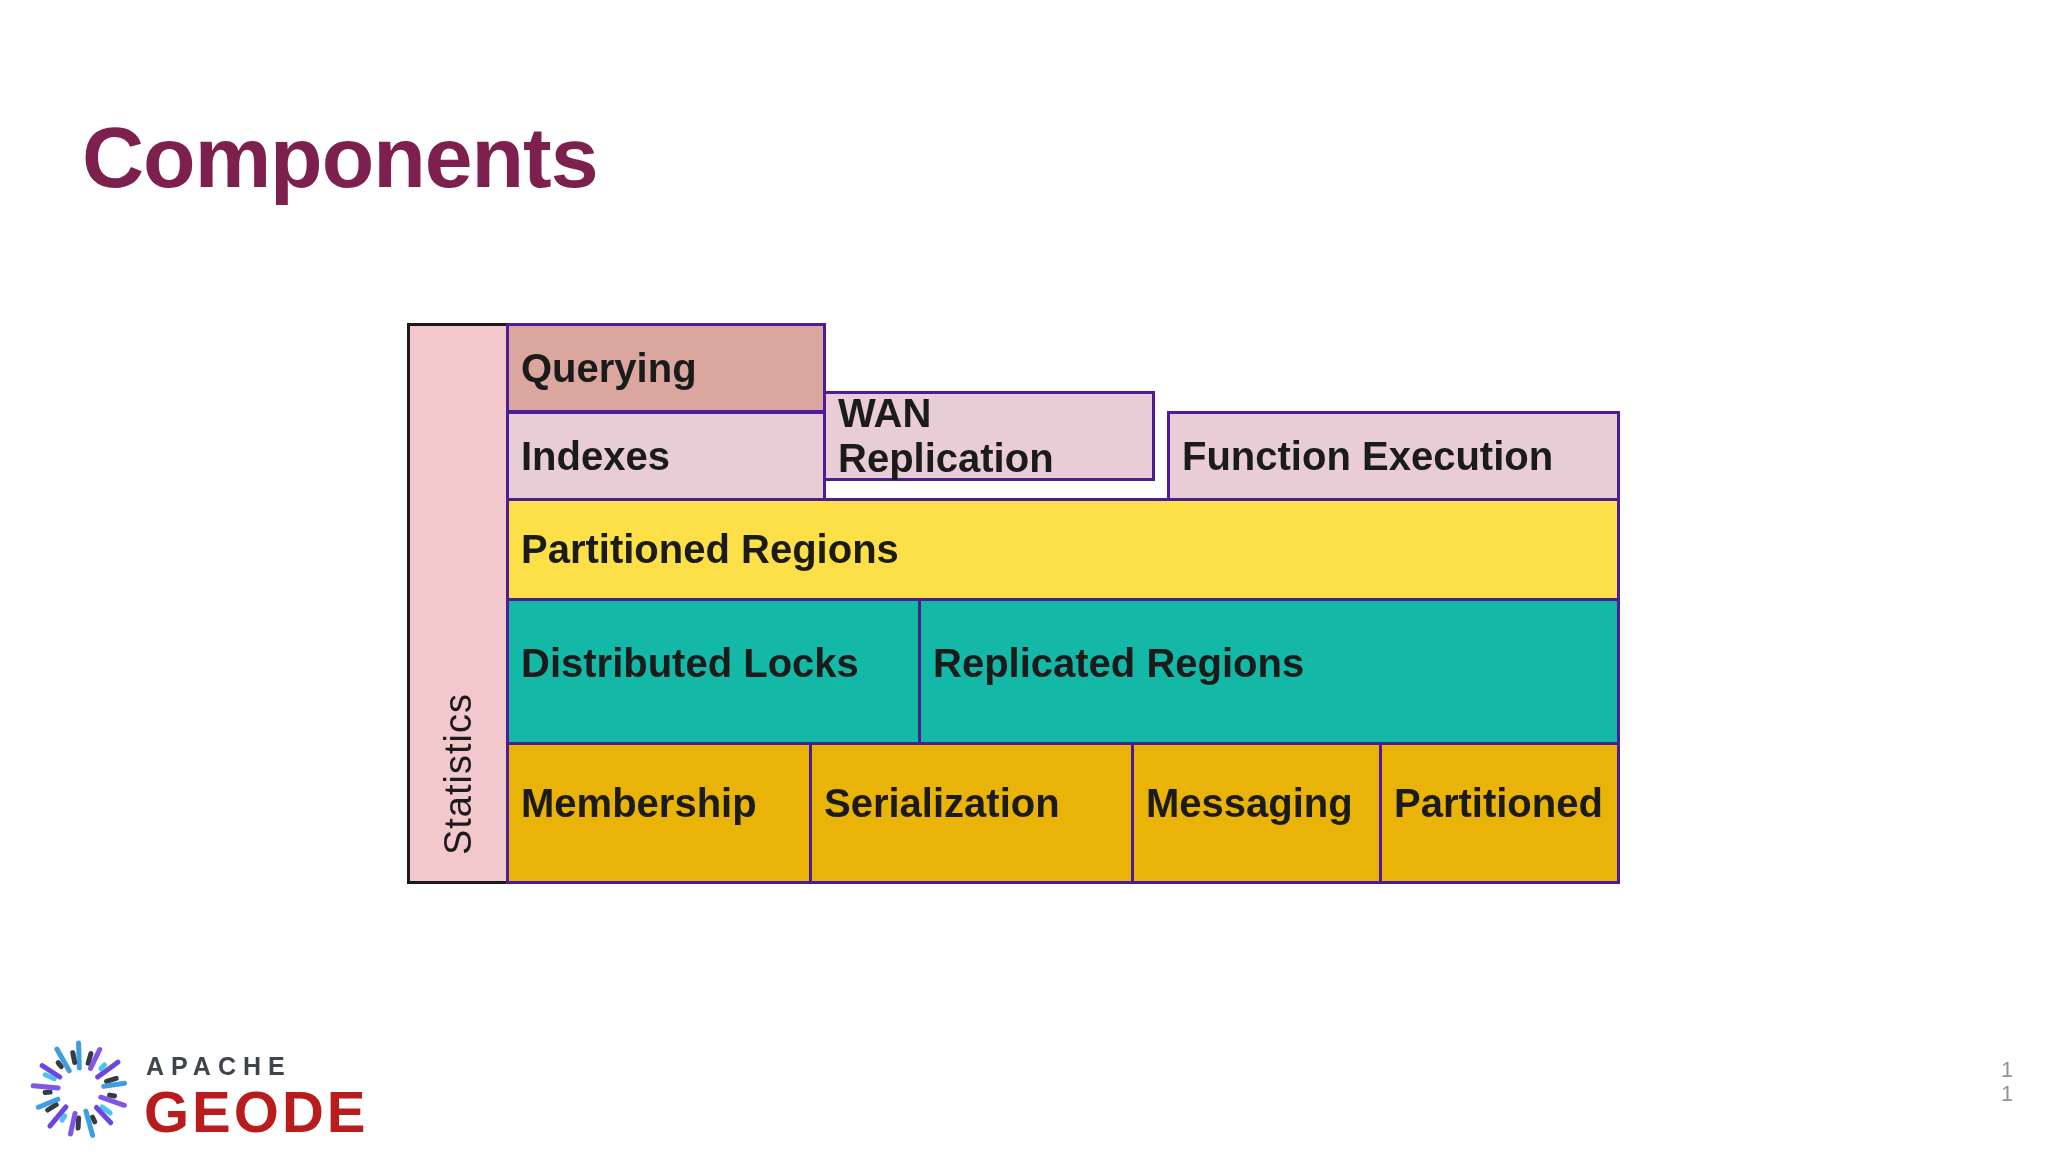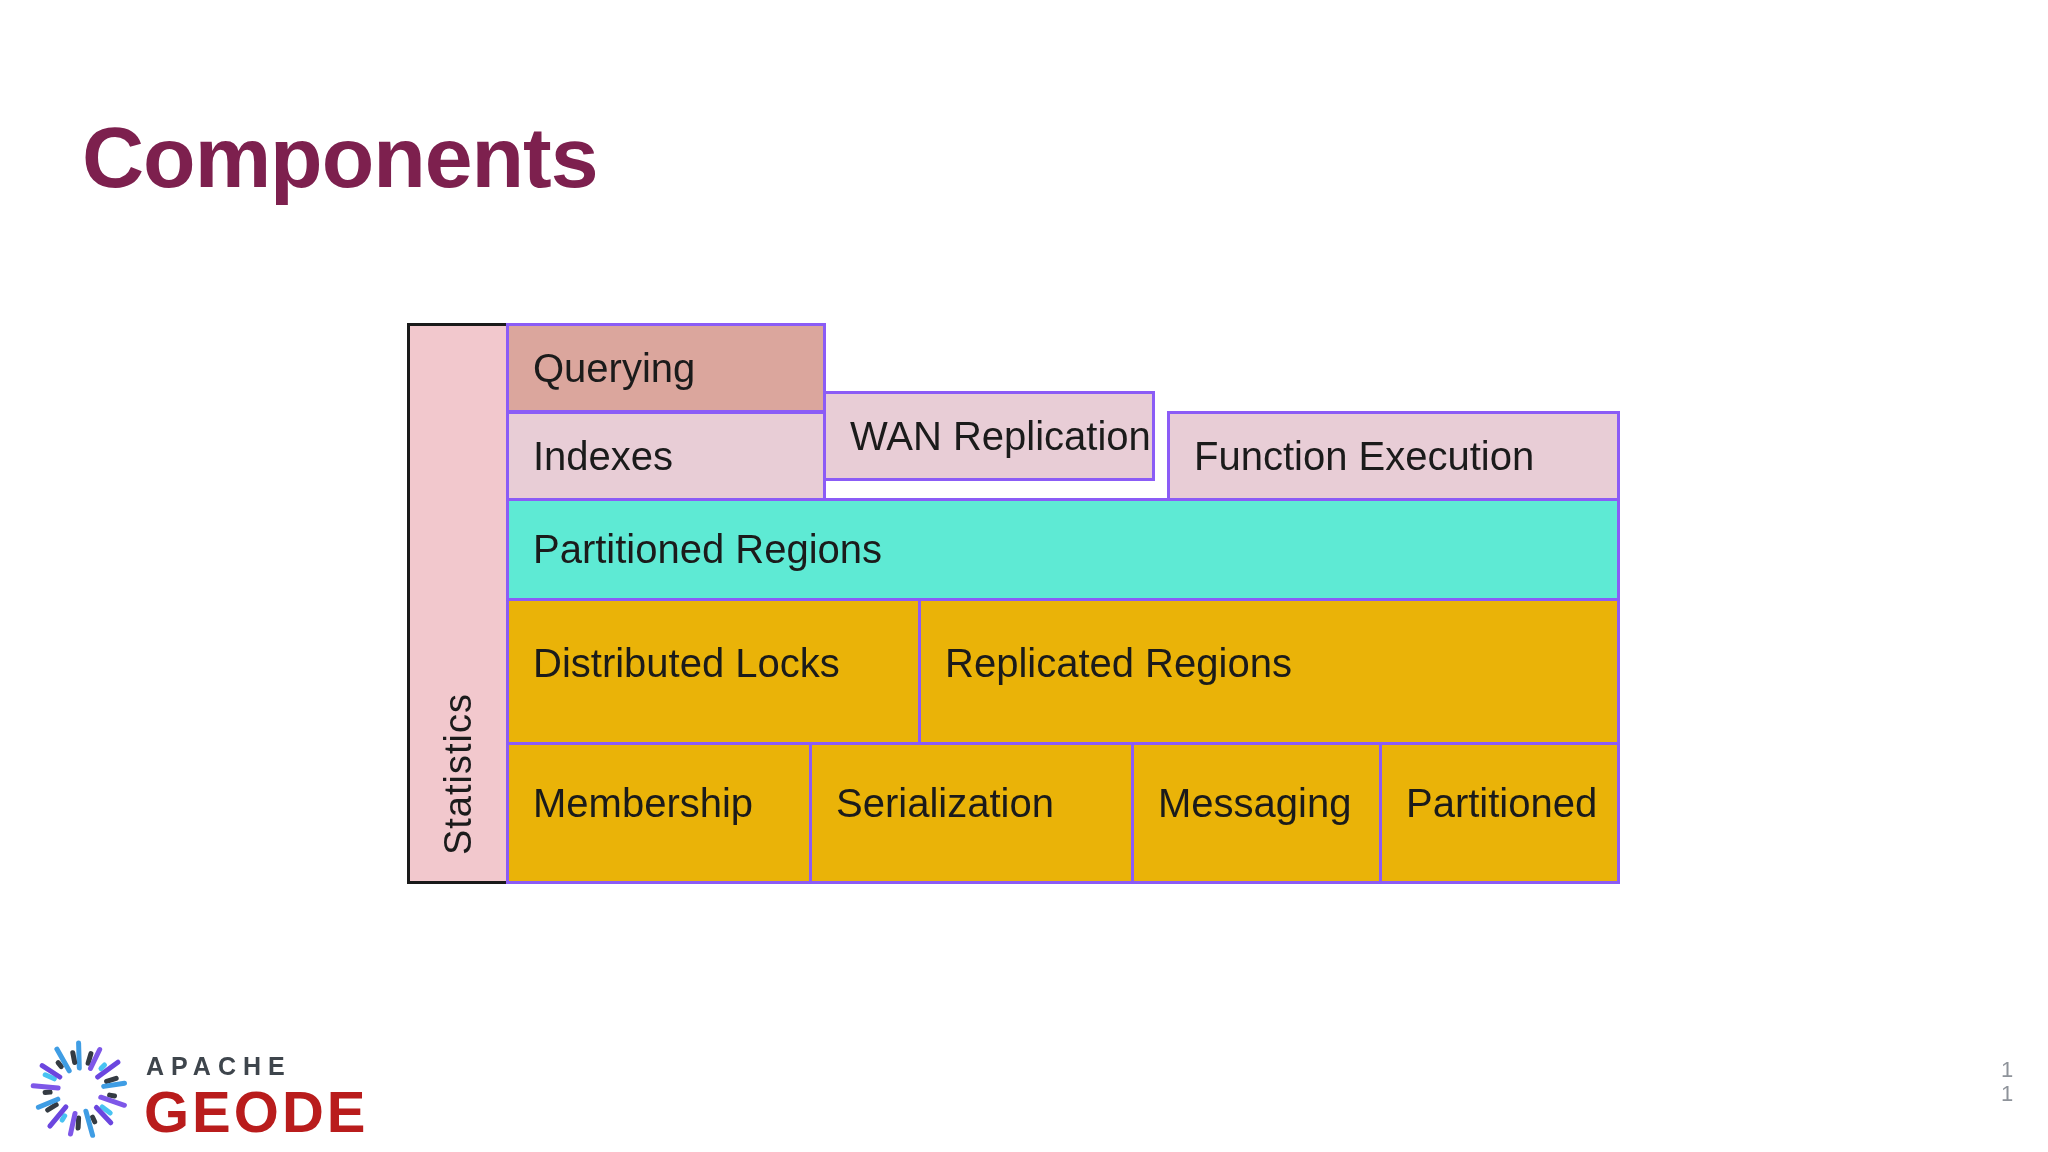--- a/index.html
+++ b/index.html
@@ -25,26 +25,27 @@
     line-height: 1.1;
     font-weight: 700;
     letter-spacing: -1px;
     color: #7d204e;
   }
 
   
   .cell {
     position: absolute;
     box-sizing: border-box;
-    border: 3px solid #8b5cf6;
+    border: 3px solid #4c1d95;
     display: flex;
     align-items: center;
-    padding-left: 24px;
+    padding-left: 12px;
     font-size: 40px;
     color: #1b1b1b;
+    font-weight: bold;
   }
   .cell.top-label {
     align-items: flex-start;
   }
   .cell .cell-text { pointer-events: none; }
 
   .stats-bar {
     position: absolute;
     box-sizing: border-box;
     left: 407px; top: 323px; width: 102px; height: 561px;
@@ -59,22 +60,22 @@
   .stats-bar .vtext {
     writing-mode: vertical-rl;
     transform: rotate(180deg);
     font-size: 38px;
     color: #1b1b1b;
     letter-spacing: 1px;
   }
 
   .c-querying    { background: #dba69d; }
   .c-services    { background: #e8cdd6; }
-  .c-partitioned { background: #5eead4; }
-  .c-regions     { background: #eab308; }
+  .c-partitioned { background: #fde047; }
+  .c-regions     { background: #14b8a6; }
   .c-foundation  { background: #eab308; }
 
   
   #cell-querying      { left: 506px; top: 323px; width: 320px; height: 91px; border-bottom-width: 4px; }
   
   #cell-indexes       { left: 506px;  top: 411px; width: 320px; height: 90px; }
   #cell-wan           { left: 823px;  top: 391px; width: 332px; height: 90px; }
   #cell-function      { left: 1167px; top: 411px; width: 453px; height: 90px; }
   
   #cell-partitioned   { left: 506px;  top: 498px; width: 1114px; height: 103px; }

